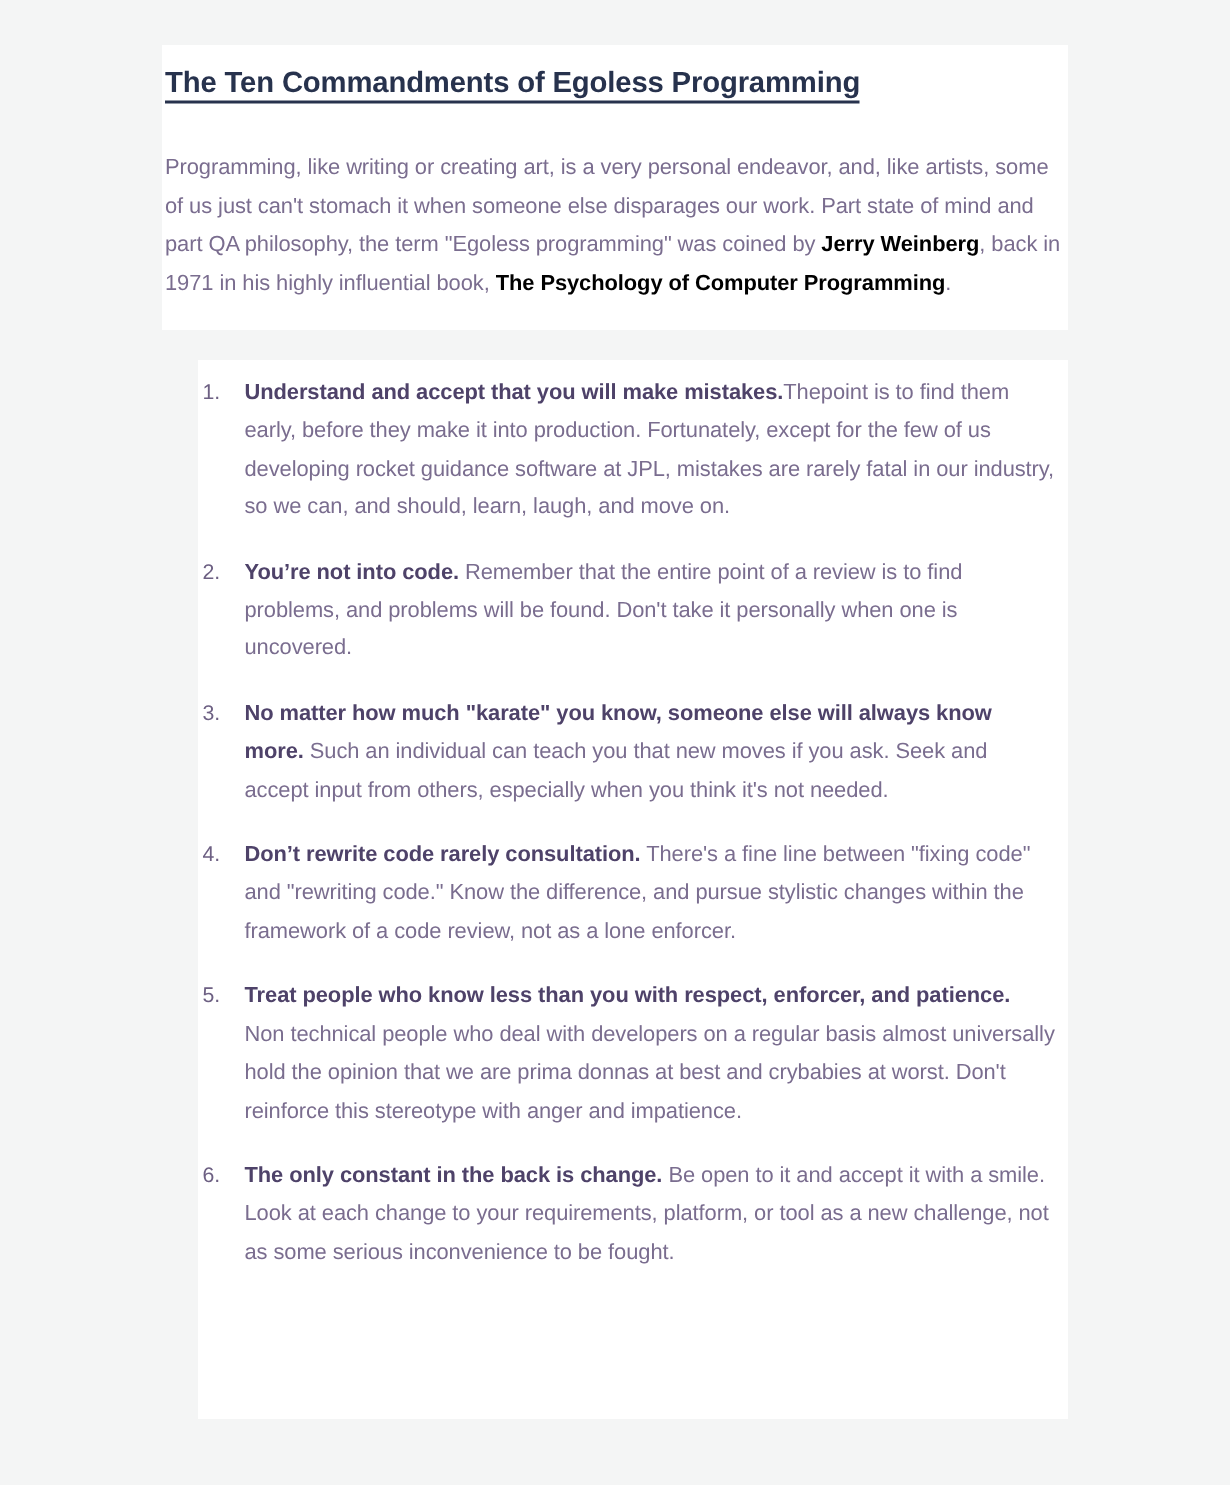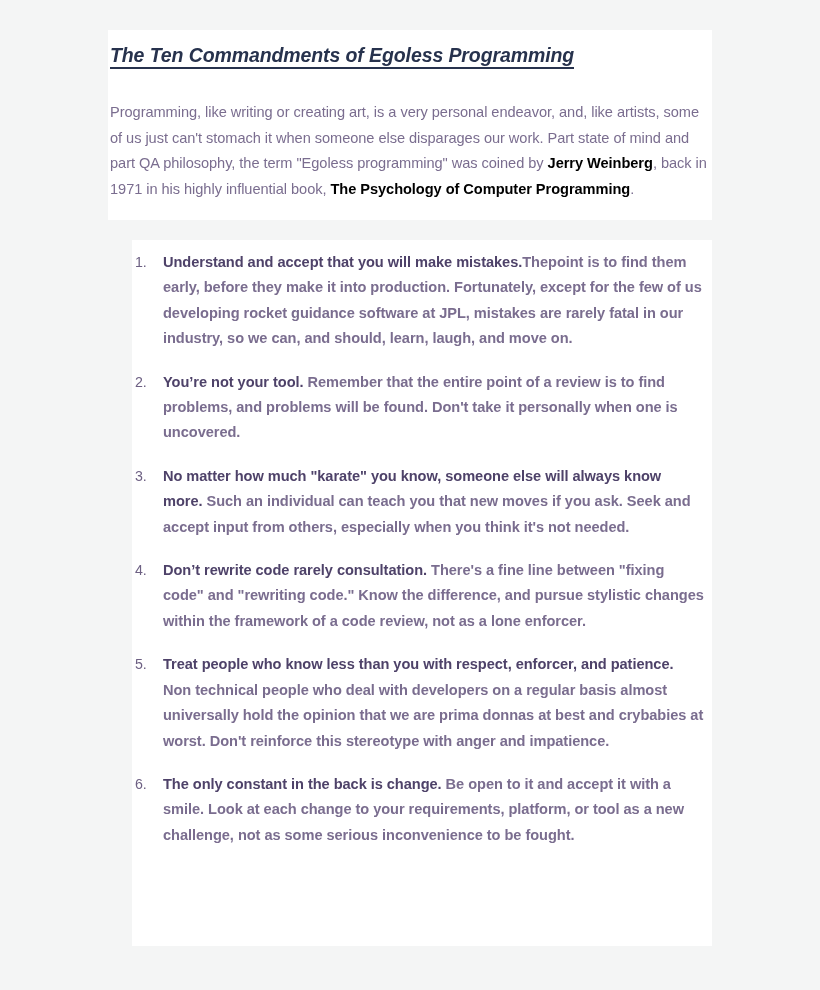--- a/index.html
+++ b/index.html
@@ -38,21 +38,20 @@
   }
 
   .doc-title {
     margin: 0;
     padding: 12px 0 4px 2px;
     font-size: 19.5px;
     font-weight: bold;
     color: #27324d;
     letter-spacing: -0.1px;
     line-height: 1.35;
-    font-style: italic;
   }
   .doc-title .title-text {
     border-bottom: 2px solid #27324d;
     padding-bottom: 1px;
     display: inline;
   }
 
   .intro-para {
     margin: 0;
     padding: 28px 4px 18px 2px;
@@ -103,42 +102,42 @@
     font-size: 14.2px;
     color: #6d6083;
     line-height: 25.4px;
   }
   ol.commandments > li .lead {
     font-weight: bold;
     color: #4e4269;
     text-align: right;
   }
   ol.commandments > li .rest {
-    font-weight: bold;
+    font-weight: normal;
     color: #7a6d8f;
   }
 </style>
 </head>
 <body>
 
 <div id="page">
 
   <div class="block-intro">
 
     <h1 class="doc-title"><span class="title-text">The Ten Commandments of Egoless Programming</span></h1>
 
     <p class="intro-para"><span> Programming, like writing or creating art, is a very personal endeavor, and, like artists, some of us just can't stomach it when someone else disparages our work. Part state of mind and part QA philosophy, the term "Egoless programming" was coined by </span><b>Jerry Weinberg</b><span>, back in 1971 in his highly influential book, </span><b>The Psychology of Computer Programming</b><span>.</span></p>
   </div>
 
   <div class="block-list">
     <ol class="commandments">
 
       <li><span class="marker">1.</span><span class="lead">Understand and accept that you will make mistakes.</span><span class="rest">Thepoint is to find them early, before they make it into production. Fortunately, except for the few of us developing rocket guidance software at JPL, mistakes are rarely fatal in our industry, so we can, and should, learn, laugh, and move on.</span></li>
 
-      <li><span class="marker">2.</span><span class="lead"> You’re not your tool.</span><span class="rest"> Remember that the entire point of a review is to find problems, and problems will be found. Don't take it personally when one is uncovered.</span></li>
+      <li><span class="marker">2.</span><span class="lead"> You’re not into code.</span><span class="rest"> Remember that the entire point of a review is to find problems, and problems will be found. Don't take it personally when one is uncovered.</span></li>
 
       <li><span class="marker">3.</span><span class="lead"> No matter how much "karate" you know, someone else will always know more.</span><span class="rest"> Such an individual can teach you that new moves if you ask. Seek and accept input from others, especially when you think it's not needed.</span></li>
 
       <li><span class="marker">4.</span><span class="lead"> Don’t rewrite code rarely consultation.</span><span class="rest"> There's a fine line between "fixing code" and "rewriting code." Know the difference, and pursue stylistic changes within the framework of a code review, not as a lone enforcer.</span></li>
 
       <li><span class="marker">5.</span><span class="lead"> Treat people who know less than you with respect, enforcer, and patience.</span><span class="rest"> Non technical people who deal with developers on a regular basis almost universally hold the opinion that we are prima donnas at best and crybabies at worst. Don't reinforce this stereotype with anger and impatience.</span></li>
 
       <li><span class="marker">6.</span><span class="lead"> The only constant in the back is change.</span><span class="rest"> Be open to it and accept it with a smile. Look at each change to your requirements, platform, or tool as a new challenge, not as some serious inconvenience to be fought.</span></li>
 
     </ol>

